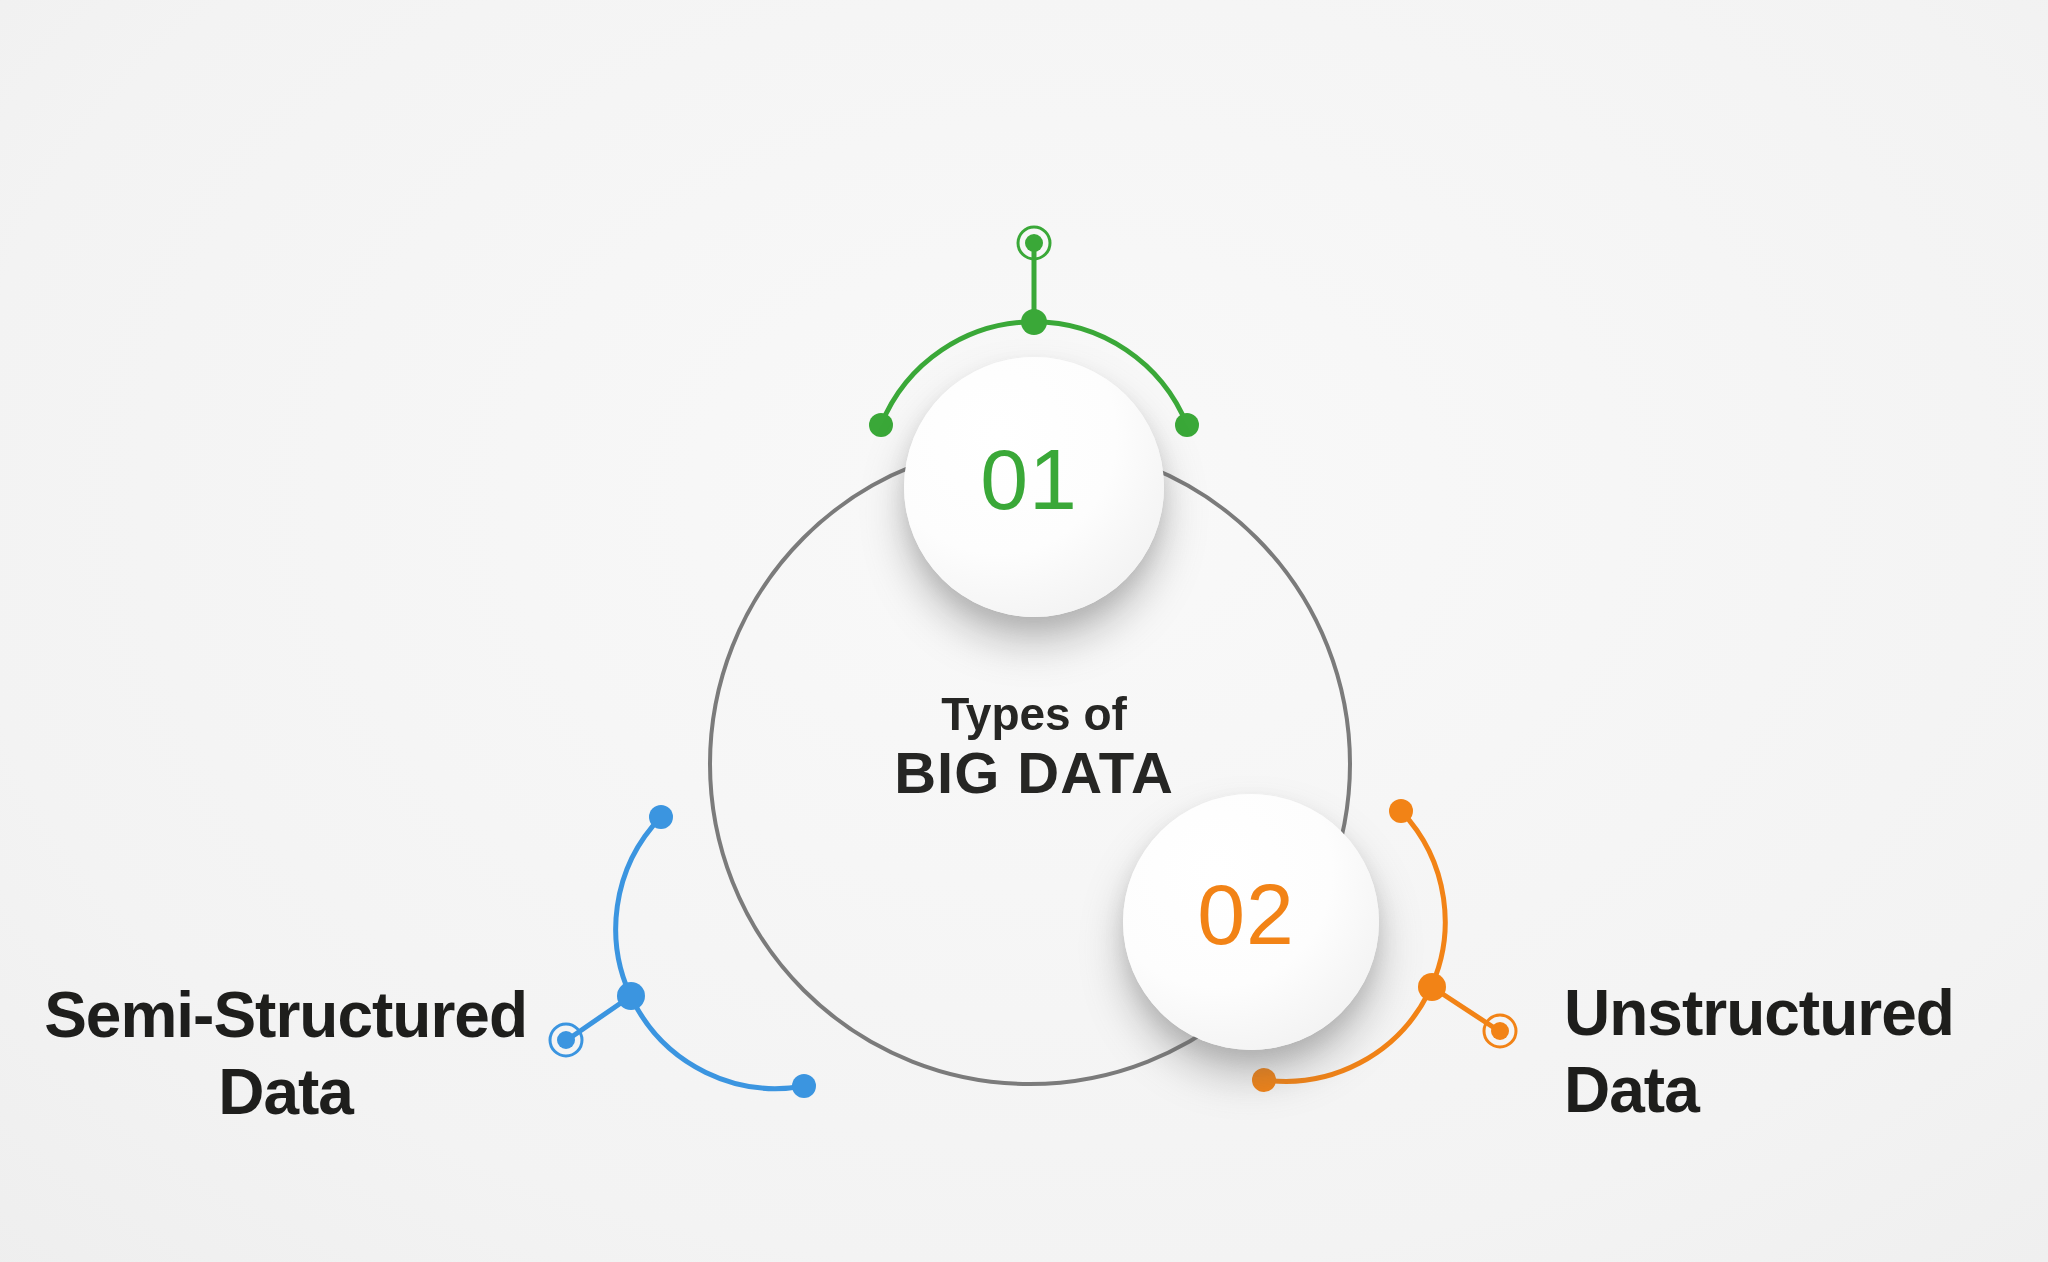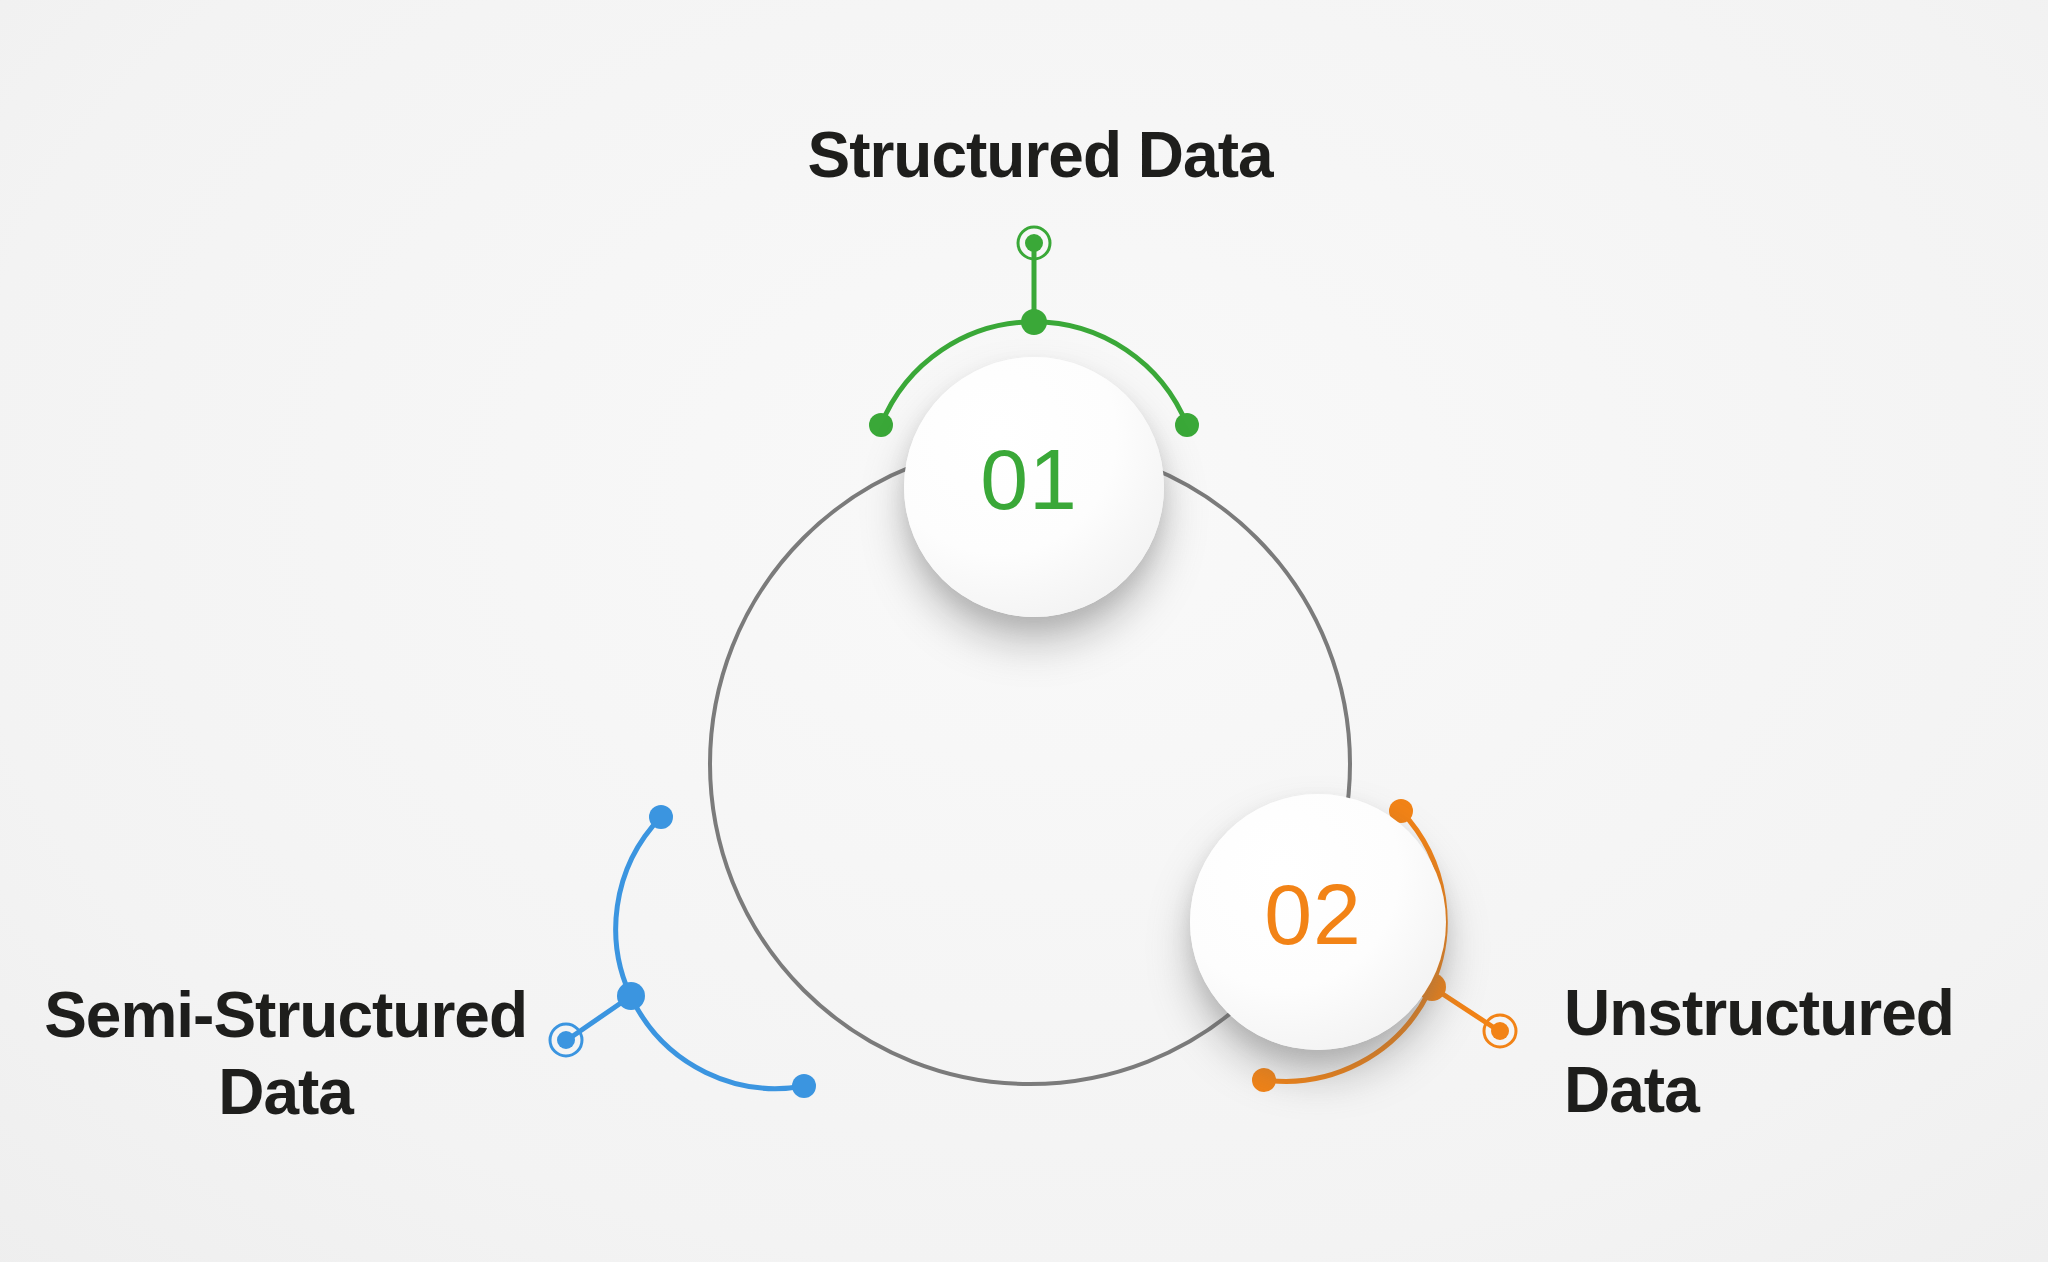--- a/index.html
+++ b/index.html
@@ -20,21 +20,21 @@
     position:absolute;border-radius:50%;
     background:radial-gradient(circle at 36% 30%, #ffffff 0%, #fdfdfd 48%, #f2f2f2 82%, #ececec 100%);
     box-shadow:0 26px 42px rgba(96,96,96,0.38), 0 10px 18px rgba(120,120,120,0.18);
     display:flex;align-items:center;justify-content:center;
   }
   .node .num{
     font-size:86px;font-weight:400;letter-spacing:1px;
     transform:translate(-5px,-8px);
   }
   .node1{left:904px;top:357px;width:260px;height:260px;}
-  .node2{left:1190px;top:794px;width:256px;height:256px;align-items:center;}
+  .node2{left:1123px;top:794px;width:256px;height:256px;align-items:center;}
   .node3{left:648px;top:800px;width:256px;height:256px;}
   .title{
     position:absolute;left:1034px;top:686px;transform:translateX(-50%);
     text-align:center;white-space:nowrap;
   }
   .title .t1{font-size:46px;font-weight:700;line-height:56px;letter-spacing:0;}
   .title .t2{font-size:58px;font-weight:700;line-height:62px;letter-spacing:1px;}
   .label{
     position:absolute;font-size:64px;font-weight:700;line-height:77px;
     letter-spacing:-1px;white-space:nowrap;
@@ -84,24 +84,25 @@
     </g>
   </svg>
 
   <div class="node node1">
     <span class="num" style="color: rgb(58, 168, 56);">01</span>
   </div>
   <div class="node node2">
     <span class="num" style="color: rgb(242, 131, 22);">02</span>
   </div>
 
+  <div class="title" style="color: rgb(38, 38, 36);">
+    <div class="t1">Types of</div>
+    <div class="t2">BIG DATA</div>
+  </div>
 
-  <div class="label label-structured" style="color: rgb(30, 30, 28);">
-    <span>Structured Data</span>
-  </div>
 
   <div class="label label-unstructured" style="color: rgb(30, 30, 28);">
     <span>Unstructured</span>
     <span>Data</span>
   </div>
 
   <div class="label label-semi" style="color: rgb(30, 30, 28);">
     <span>Semi-Structured</span>
     <span>Data</span>
   </div>

